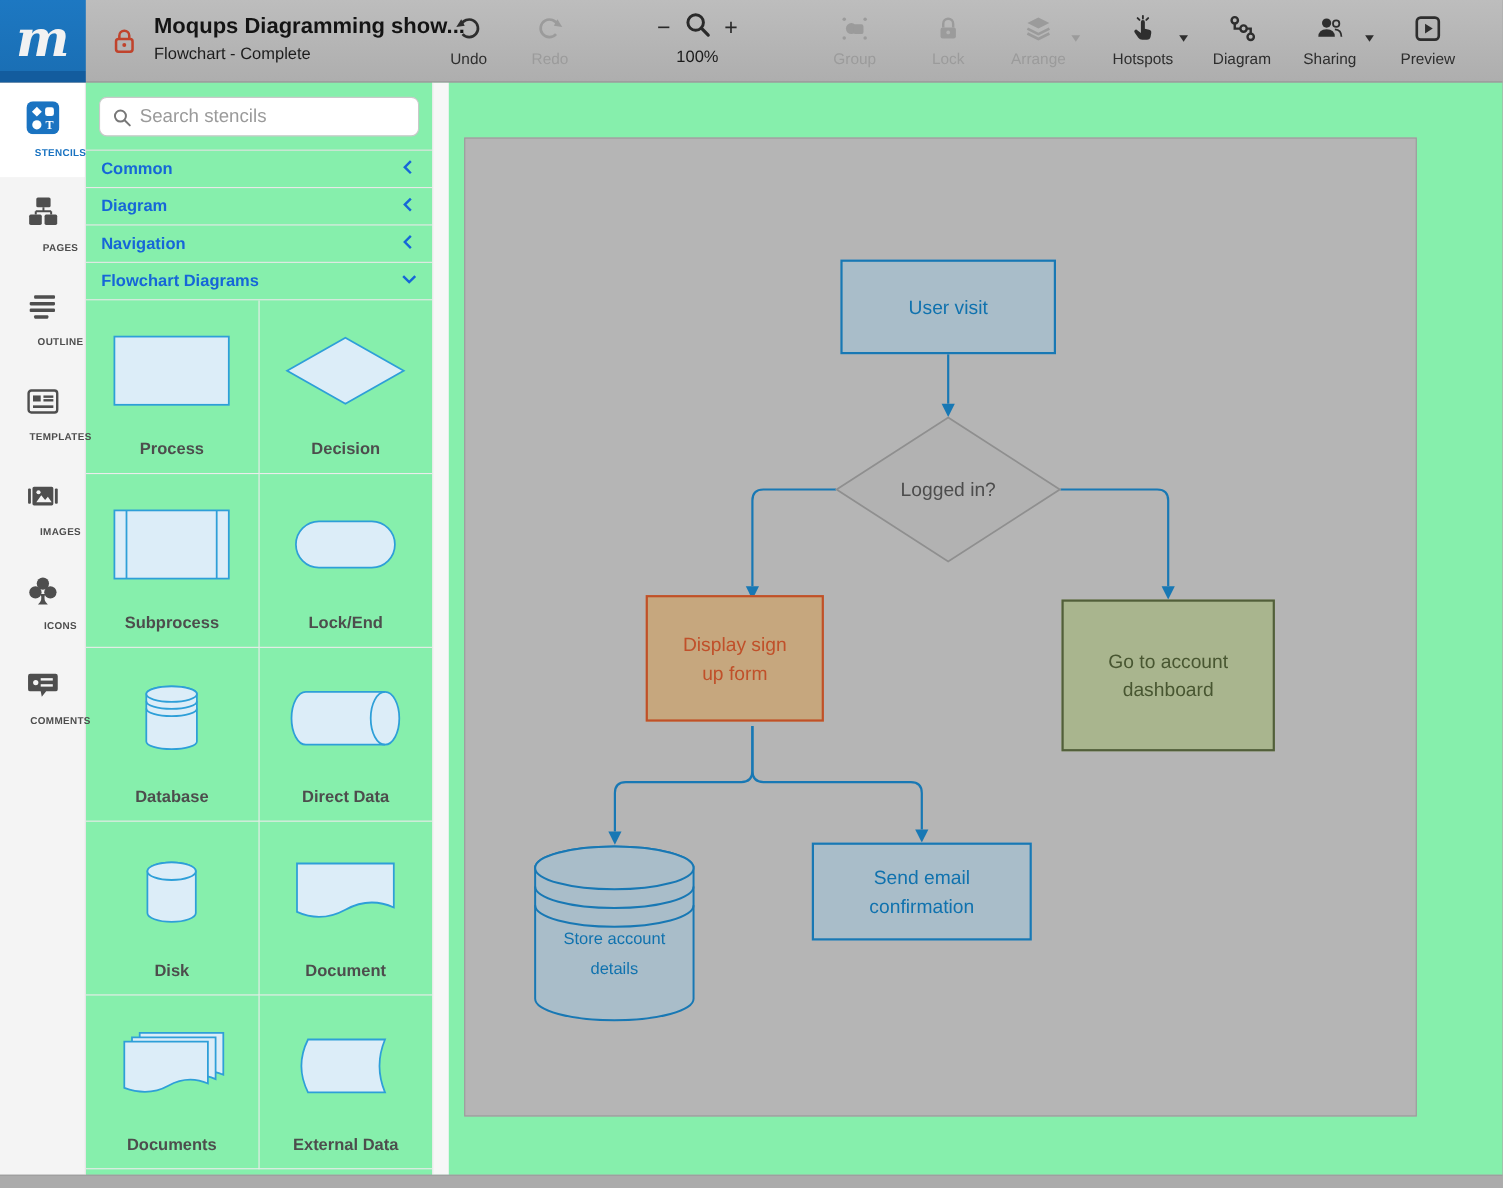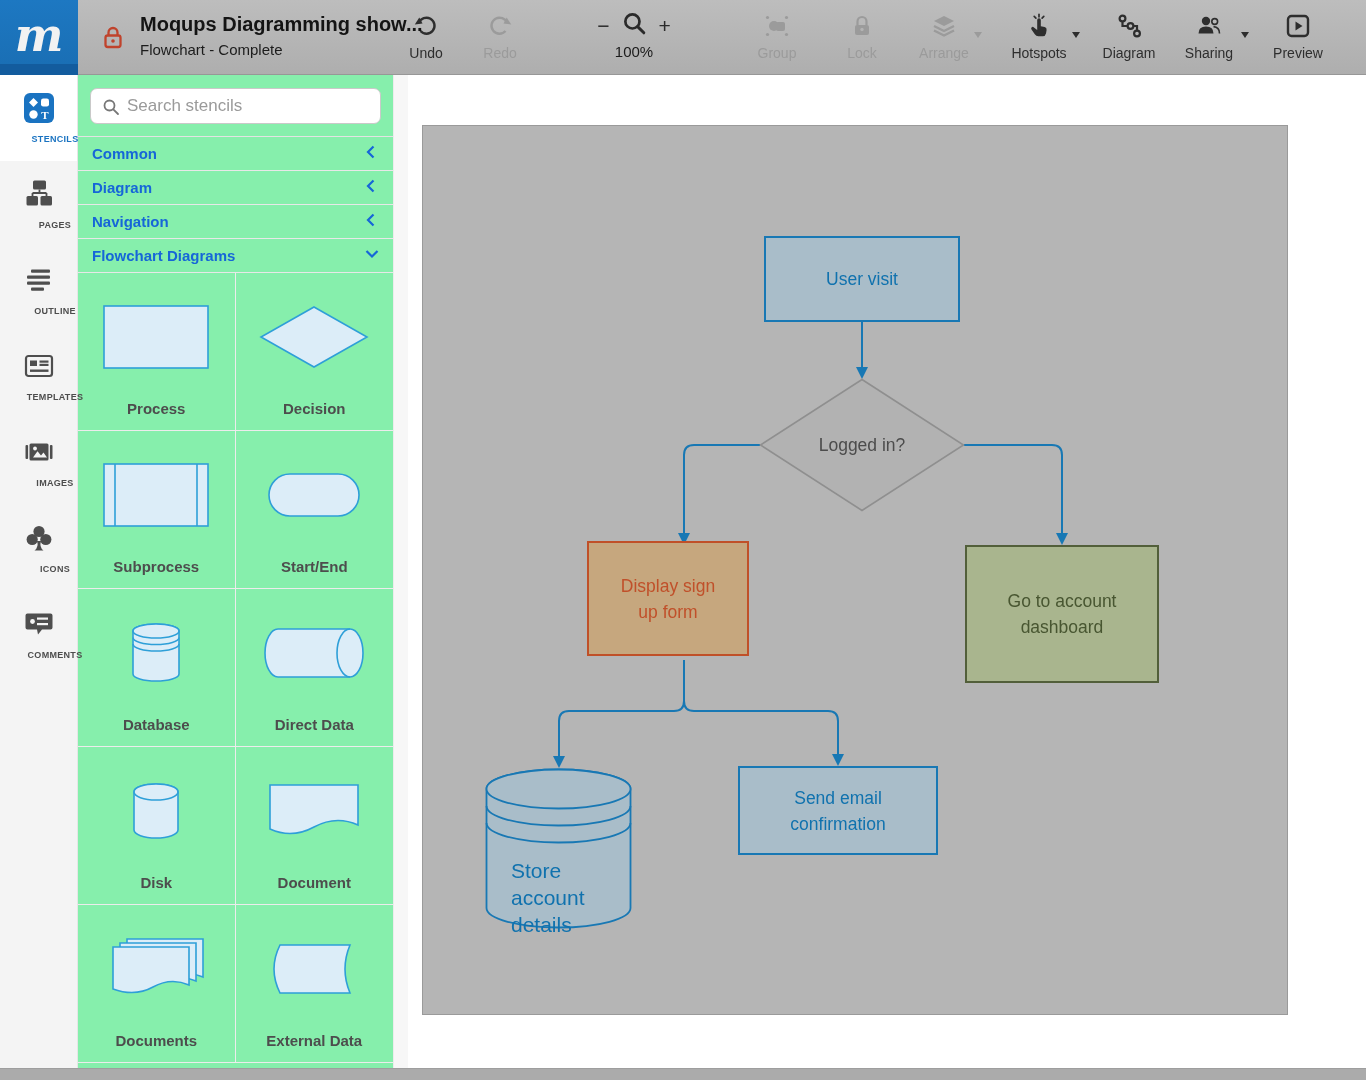--- a/index.html
+++ b/index.html
@@ -56,37 +56,37 @@
   .grid { width:315px; height:795px; display:grid; grid-template-columns:1fr 1fr;
     grid-auto-rows:158px; overflow:hidden;font-weight:bold; }
   .cell { border-bottom:1px solid #ececec; display:flex; flex-direction:column;
     align-items:center; justify-content:flex-end; padding-bottom:13px; cursor:grab; }
   .cell:nth-child(odd) { border-right:1px solid #ececec; }
   .cell .shape { flex:1; display:flex; align-items:center; justify-content:center; width:100%; }
   .cell .nlbl { font-size:15px; color:#4d4d4d; }
   .sticon { fill:#dcedf8; stroke:#2e9fd8; stroke-width:1.6; }
 
   
-  .canvas { position:absolute; left:408px; top:75px; width:958px; height:993px; background:#ffffff; }
+  .canvas { position:absolute; left:408px; top:75px; width:958px; height:993px; background:#86efac; }
   .page { position:absolute; left:14px; top:50px; width:866px; height:890px;
     background:#b5b5b5; border:1px solid #9a9a9a; }
   .edges { position:absolute; left:0; top:0; pointer-events:none; }
   .edges path { stroke:#1878b4; stroke-width:2; fill:none; }
   .edges polygon { fill:#1878b4; }
   .node { position:absolute; display:flex; align-items:center; justify-content:center;
     text-align:center; font-size:17.5px; line-height:26px; cursor:move; }
   .node.blue { background:#a9bdc9; border:2px solid #1878b4; color:#1072ae; }
   .node.orange { background:#c6a77e; border:2px solid #c05028; color:#c0502a; }
   .node.green { background:#a9b58e; border:2px solid #525f3a; color:#485631; }
   .decision-wrap { position:absolute; left:758px; top:303px; width:206px; height:134px; cursor:move; }
   .decision-lbl { position:absolute; inset:0; display:flex; align-items:center;
     justify-content:center; color:#4c4c4c; font-size:17.5px; }
   .db-wrap { position:absolute; left:484px; top:693px; width:147px; height:162px; cursor:move; }
-  .db-lbl { position:absolute; left:0; right:0; top:72px; 
-    color:#1072ae; font-size:21px; line-height:27px; padding:0 26px;margin-top:17px; }
+  .db-lbl { position:absolute; left:0; right:0; top:72px; text-align:center;
+    color:#1072ae; font-size:15px; line-height:27px; padding:0 26px; }
 
   
   .bottomstrip { position:absolute; left:0; bottom:0; width:1366px; height:12px;
     background:#ababab; border-top:1px solid #9e9e9e; z-index:40; }
 </style>
 </head>
 <body>
 
 <div class="topbar">
   <div class="logo">
@@ -391,21 +391,21 @@
         </svg>
       </div>
       <span class="nlbl">Subprocess</span>
     </div>
     <div class="cell">
       <div class="shape">
         <svg width="120" height="74" class="sticon">
             <rect x="15" y="16" width="90" height="42" rx="21"></rect>
           </svg>
       </div>
-      <span class="nlbl">Start/End</span>
+      <span class="nlbl">Lock/End</span>
     </div>
     <div class="cell">
       <div class="shape">
         <svg width="60" height="66" class="sticon">
           <path d="M7,11 a23,7 0 0 1 46,0 v43 a23,7 0 0 1 -46,0 z"></path>
           <ellipse cx="30" cy="11" rx="23" ry="7"></ellipse>
           <path d="M7,17.5 a23,7 0 0 0 46,0" fill="none"></path>
           <path d="M7,24 a23,7 0 0 0 46,0" fill="none"></path>
         </svg>
       </div>

